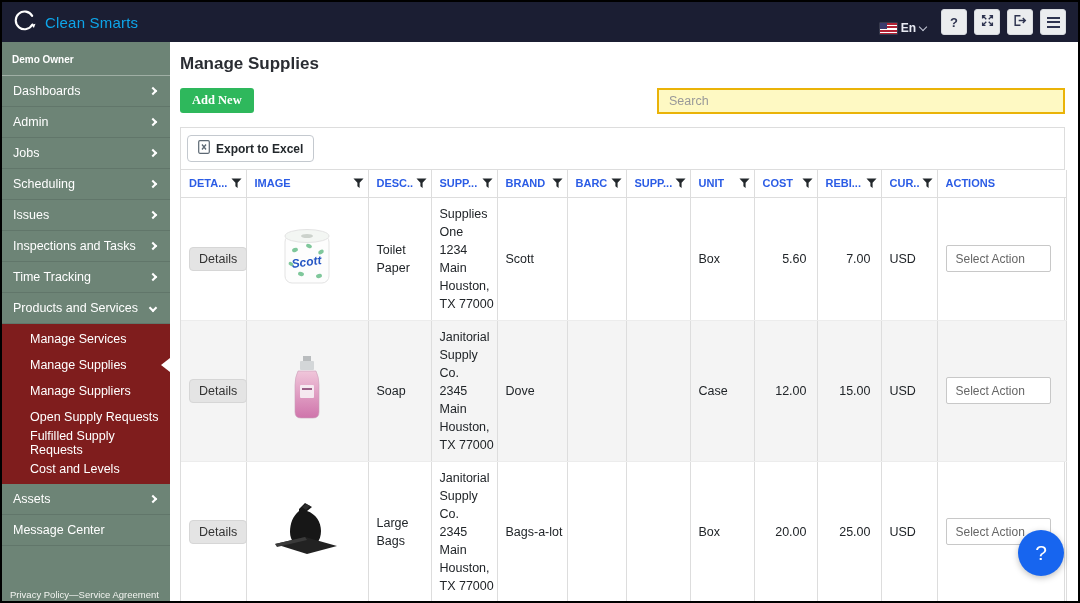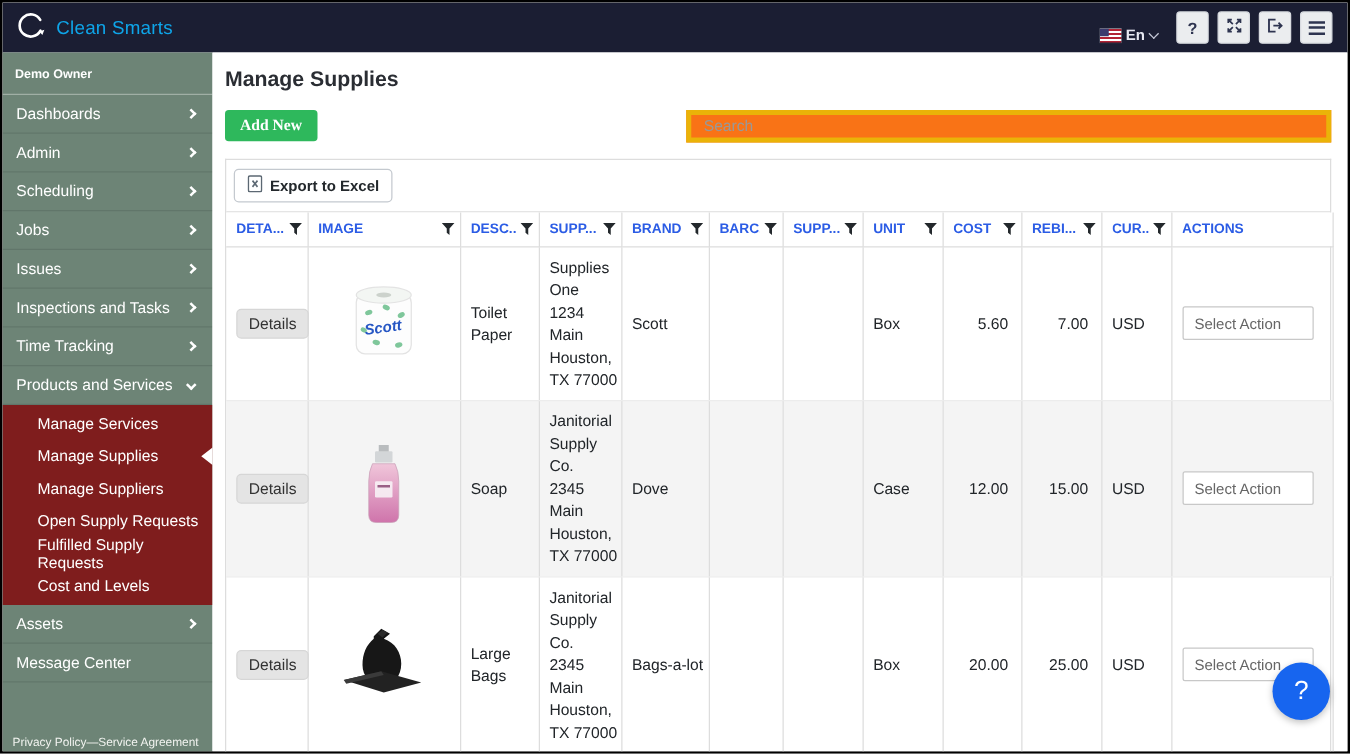--- a/index.html
+++ b/index.html
@@ -28,21 +28,21 @@
   .submenu { background:#7f1d1d; padding:2px 0; }
   .sub-item { position:relative; height:26px; display:flex; align-items:center; padding-left:28px; font-size:12.5px; cursor:pointer; }
   .sub-item .active-marker { position:absolute; right:0; top:50%; margin-top:-7px; width:0; height:0; border-style:solid; border-width:7px 9px 7px 0; border-color:transparent #fff transparent transparent; }
   .side-footer { position:absolute; left:8px; bottom:5px; font-size:9.5px; color:#f2f4f0; cursor:pointer;text-align:right; }
 
   
   .main { position:absolute; left:168px; top:40px; width:908px; height:563px; background:#fff; padding:12px 13px 0 10px; }
   .page-title { font-size:17px; font-weight:bold; color:#2a2d33; margin-bottom:14px; }
   .actions-row { display:flex; justify-content:space-between; align-items:flex-start; margin-bottom:13px; }
   .btn-add { background:#2eb85c; color:#fff; border:none; border-radius:3px; font-size:12.5px; font-weight:bold; padding:5px 12px; cursor:pointer; font-family:Liberation Serif, serif; }
-  .search-input { width:516px; height:26px; border:4px solid #eab308; background:#f97316; font-size:12.5px; color:#444; padding:0 10px; font-family:inherit; }
+  .search-input { width:408px; height:26px; border:2px solid #eab308; background:#fef9c3; font-size:12.5px; color:#444; padding:0 10px; font-family:inherit; }
   .search-input::placeholder { color:#999; }
 
   .grid { border:1px solid #ddd; border-bottom:none; width:885px; }
   .grid-toolbar { padding:7px 6px; border-bottom:1px solid #ddd; }
   .btn-export { display:inline-flex; align-items:center; gap:6px; background:#fff; border:1px solid #c4c9cf; border-radius:4px; padding:4px 10px; font-size:12px; font-weight:bold; color:#23282c; cursor:pointer; font-family:inherit; }
 
   table.k-grid { border-collapse:collapse; table-layout:fixed; width:885px; font-size:12.5px; color:#212529; }
   .k-grid th { height:27px; padding:0 4px 0 8px; border-right:1px solid #ddd; border-bottom:1px solid #ddd; background:#fff; vertical-align:middle;margin-left:21px; }
   .k-grid th .hcell { display:flex; align-items:center; justify-content:space-between; gap:3px; }
   .k-grid th .hlabel { color:#2b5ce5; font-weight:bold; font-size:11px; white-space:nowrap; overflow:hidden; }
@@ -112,25 +112,25 @@
 
     <div class="side-item">
       <span>Dashboards</span>
       <span class="chev-r"></span>
     </div>
     <div class="side-item">
       <span>Admin</span>
       <span class="chev-r"></span>
     </div>
     <div class="side-item">
+      <span>Jobs</span>
+      <span class="chev-r"></span>
+    </div>
+    <div class="side-item">
       <span>Scheduling</span>
-      <span class="chev-r"></span>
-    </div>
-    <div class="side-item">
-      <span>Jobs</span>
       <span class="chev-r"></span>
     </div>
     <div class="side-item">
       <span>Issues</span>
       <span class="chev-r"></span>
     </div>
     <div class="side-item">
       <span>Inspections and Tasks</span>
       <span class="chev-r"></span>
     </div>

